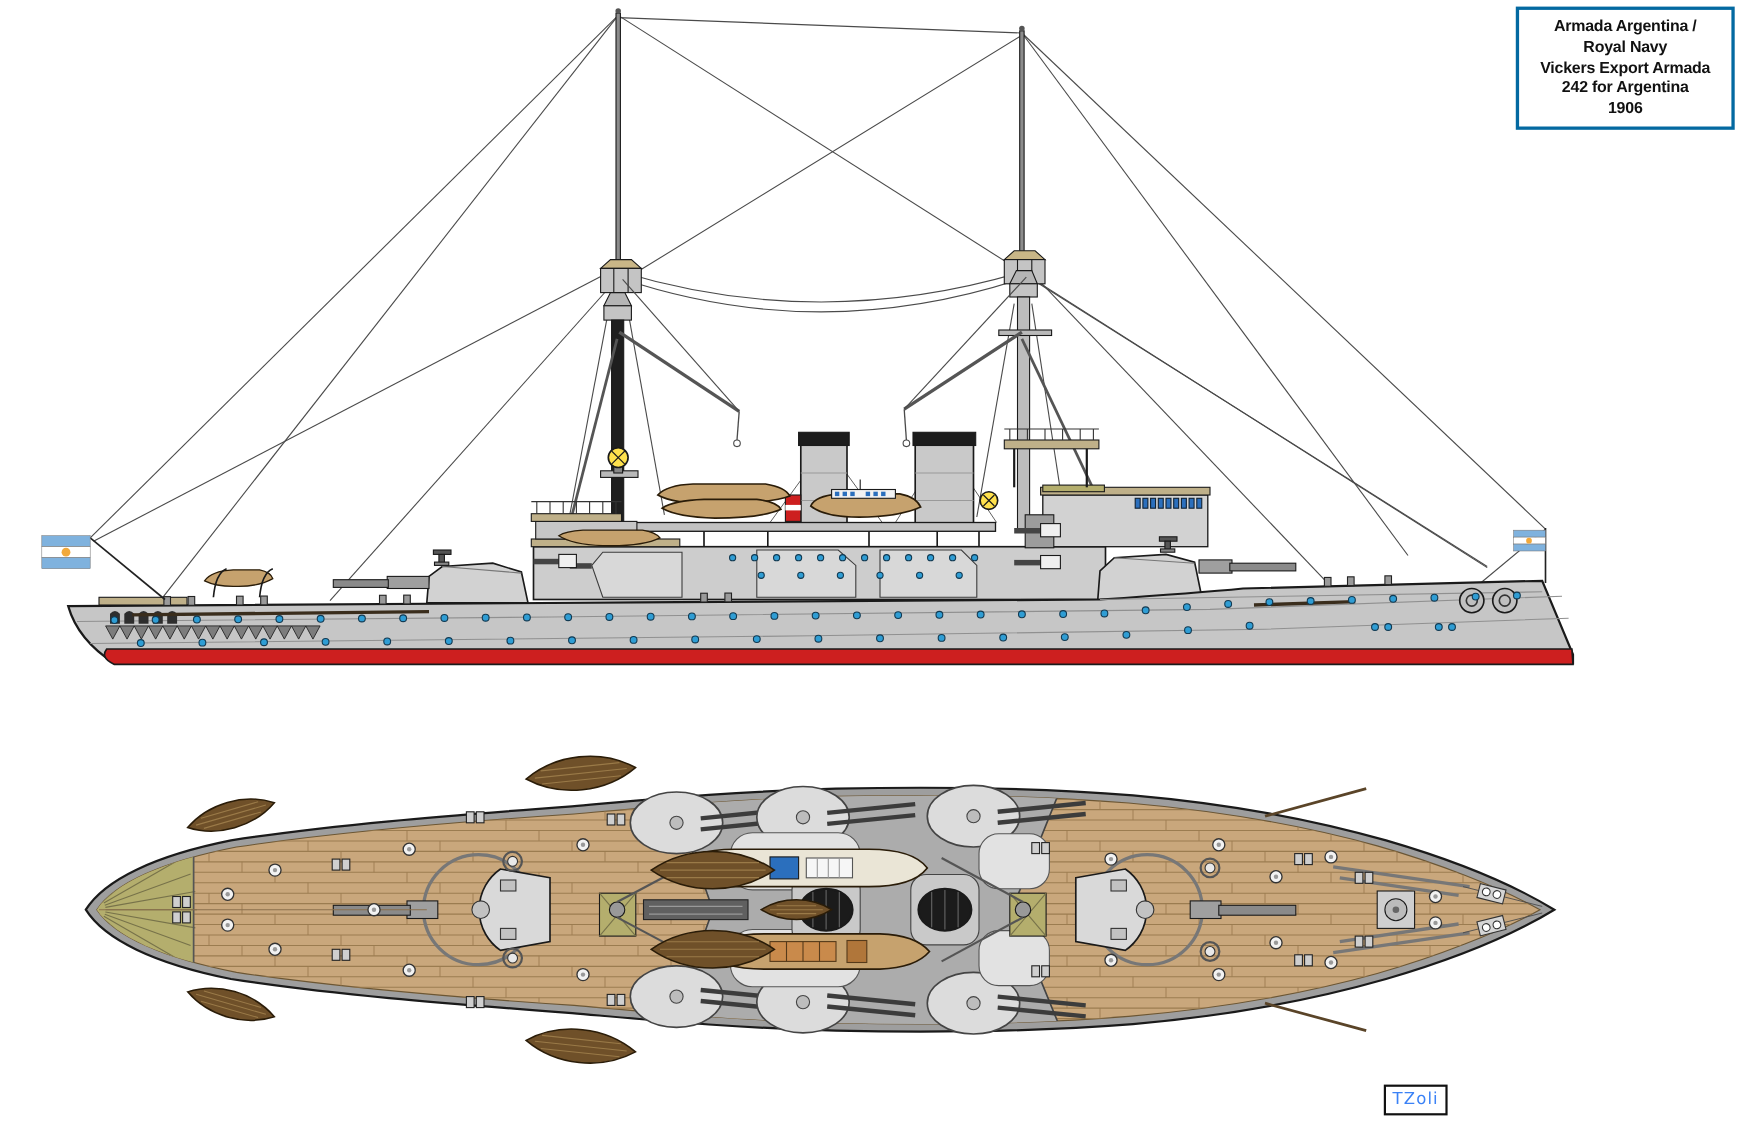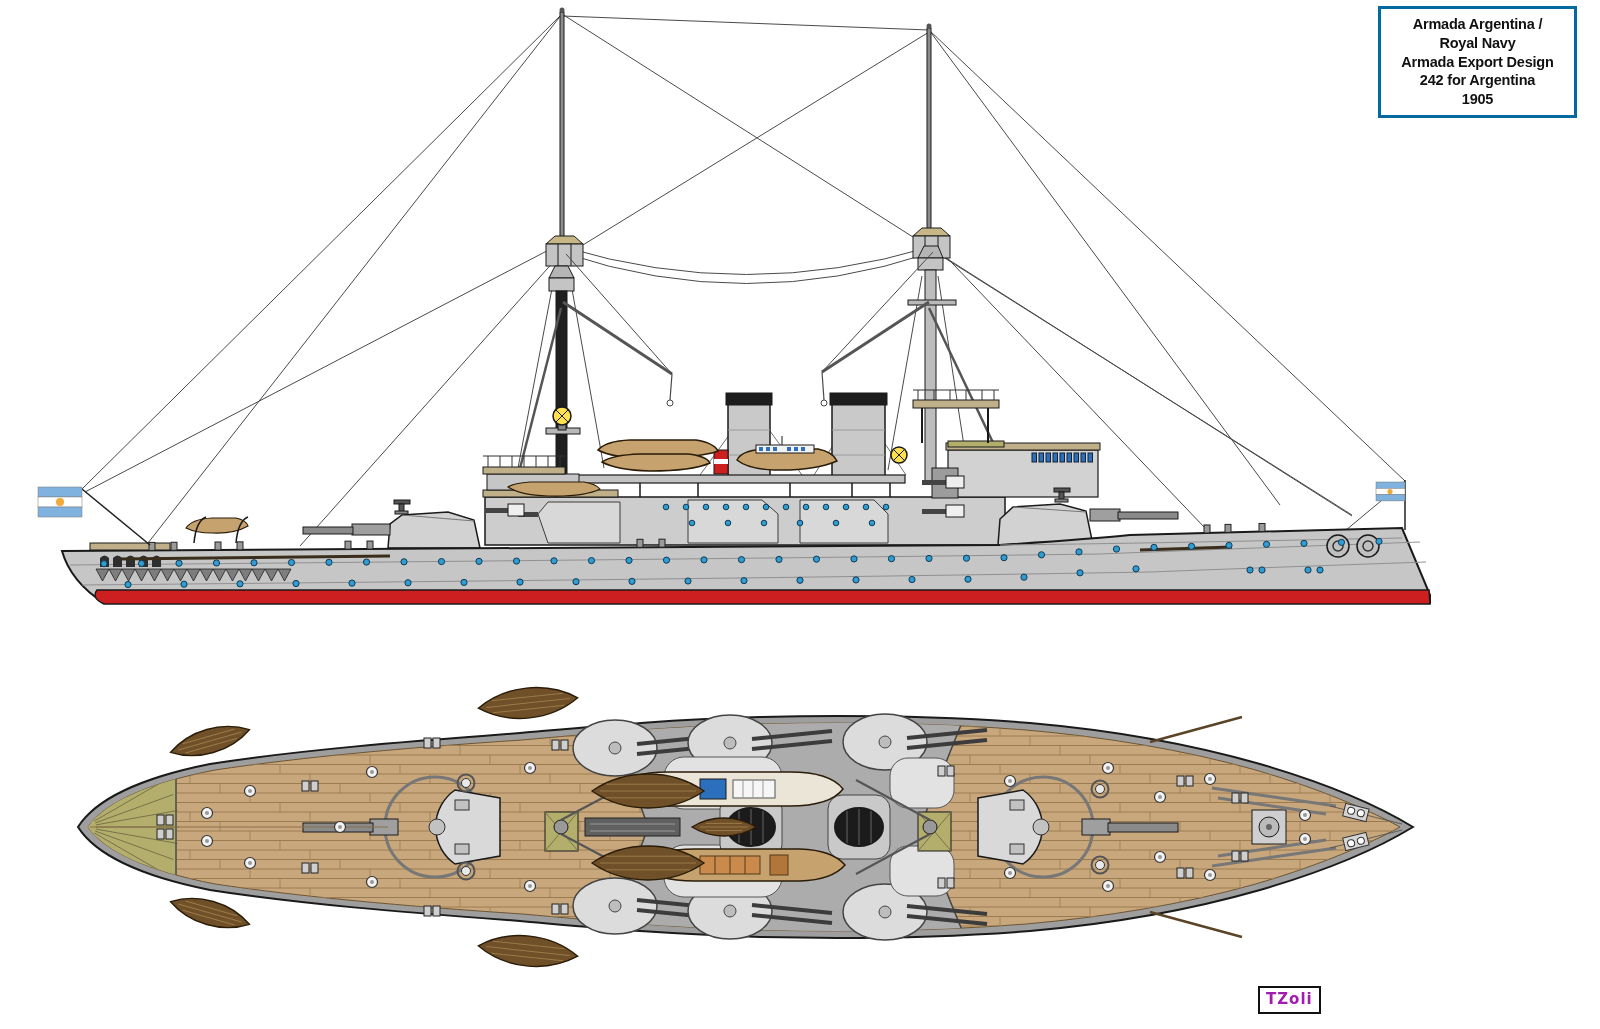--- a/index.html
+++ b/index.html
@@ -18,22 +18,22 @@
   .title-box{
     position:absolute;left:1378px;top:6px;width:199px;height:112px;
     border:3px solid #0369a1;box-sizing:border-box;background:#fff;
     display:flex;flex-direction:column;justify-content:center;
     text-align:center;font-weight:bold;font-size:14.5px;line-height:1.3;
     letter-spacing:-0.2px;color:#111;
   }
   .sig-box{
     position:absolute;left:1258px;top:986px;border:2px solid #111;
     background:#fff;padding:0 6px;height:24px;line-height:23px;
-    font-family:"DejaVu Sans",sans-serif;font-size:15px;font-weight:700;
-    letter-spacing:1px;color:#a21caf;
+    font-family:"DejaVu Sans",sans-serif;font-size:15px;font-weight:400;
+    letter-spacing:1px;color:#3b82f6;
   }
 </style>
 </head>
 <body>
 
 <svg id="ship" width="1600" height="1029" viewBox="0 0 1600 1029">
   <defs>
     <clipPath id="deckClip">
       <path d="M88,827 C104,803 148,783 215,770 C303,757 402,748 522,740 C602,733 662,727 760,724
                C850,722 938,723 1026,730 C1106,737 1184,750 1252,769 C1305,784 1362,806 1400,827
@@ -959,17 +959,17 @@
         <rect x="561" y="740" width="7" height="10" fill="#cfcfcf" stroke="#222" stroke-width="1"></rect>
         <rect x="552" y="904" width="7" height="10" fill="#cfcfcf" stroke="#222" stroke-width="1"></rect>
         <rect x="561" y="904" width="7" height="10" fill="#cfcfcf" stroke="#222" stroke-width="1"></rect>
       </g>
   </g>
 </svg>
 
 <div class="title-box">
   <div>Armada Argentina /</div>
   <div>Royal Navy</div>
-  <div>Armada Export Design</div>
+  <div>Vickers Export Armada</div>
   <div>242 for Argentina</div>
-  <div>1905</div>
+  <div>1906</div>
 </div>
 <div class="sig-box">TZoli</div>
 
 </body></html>

